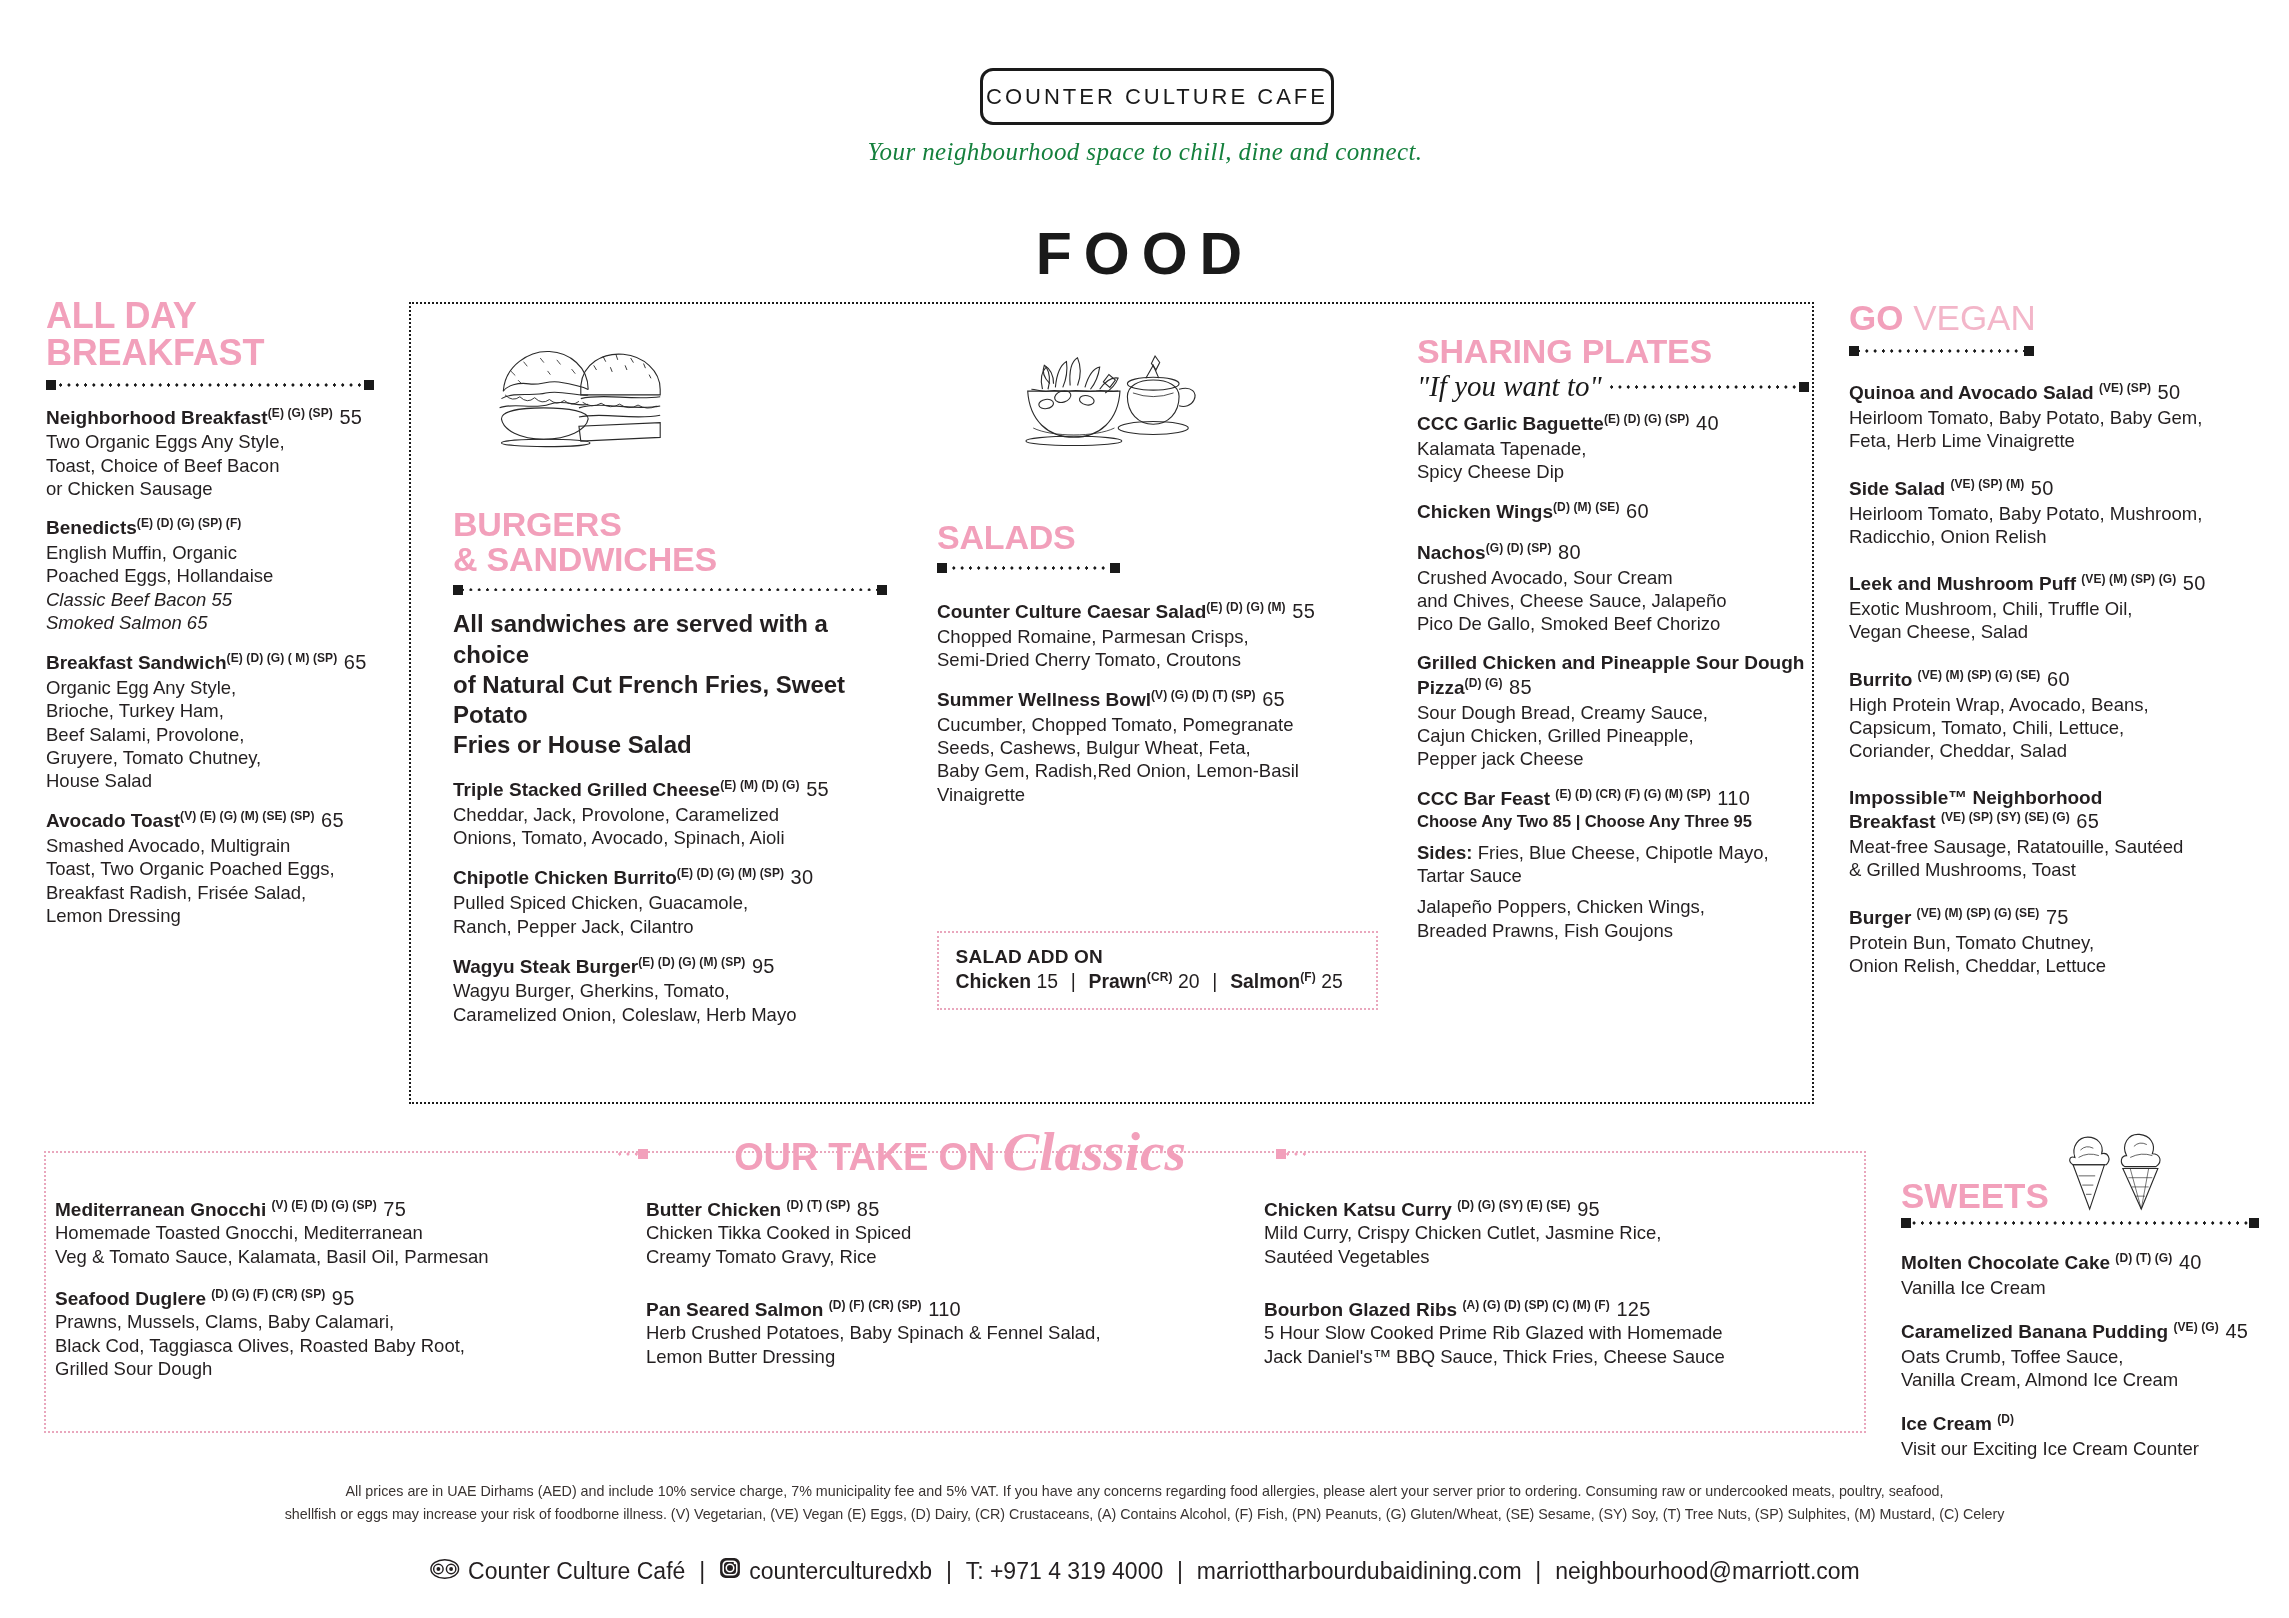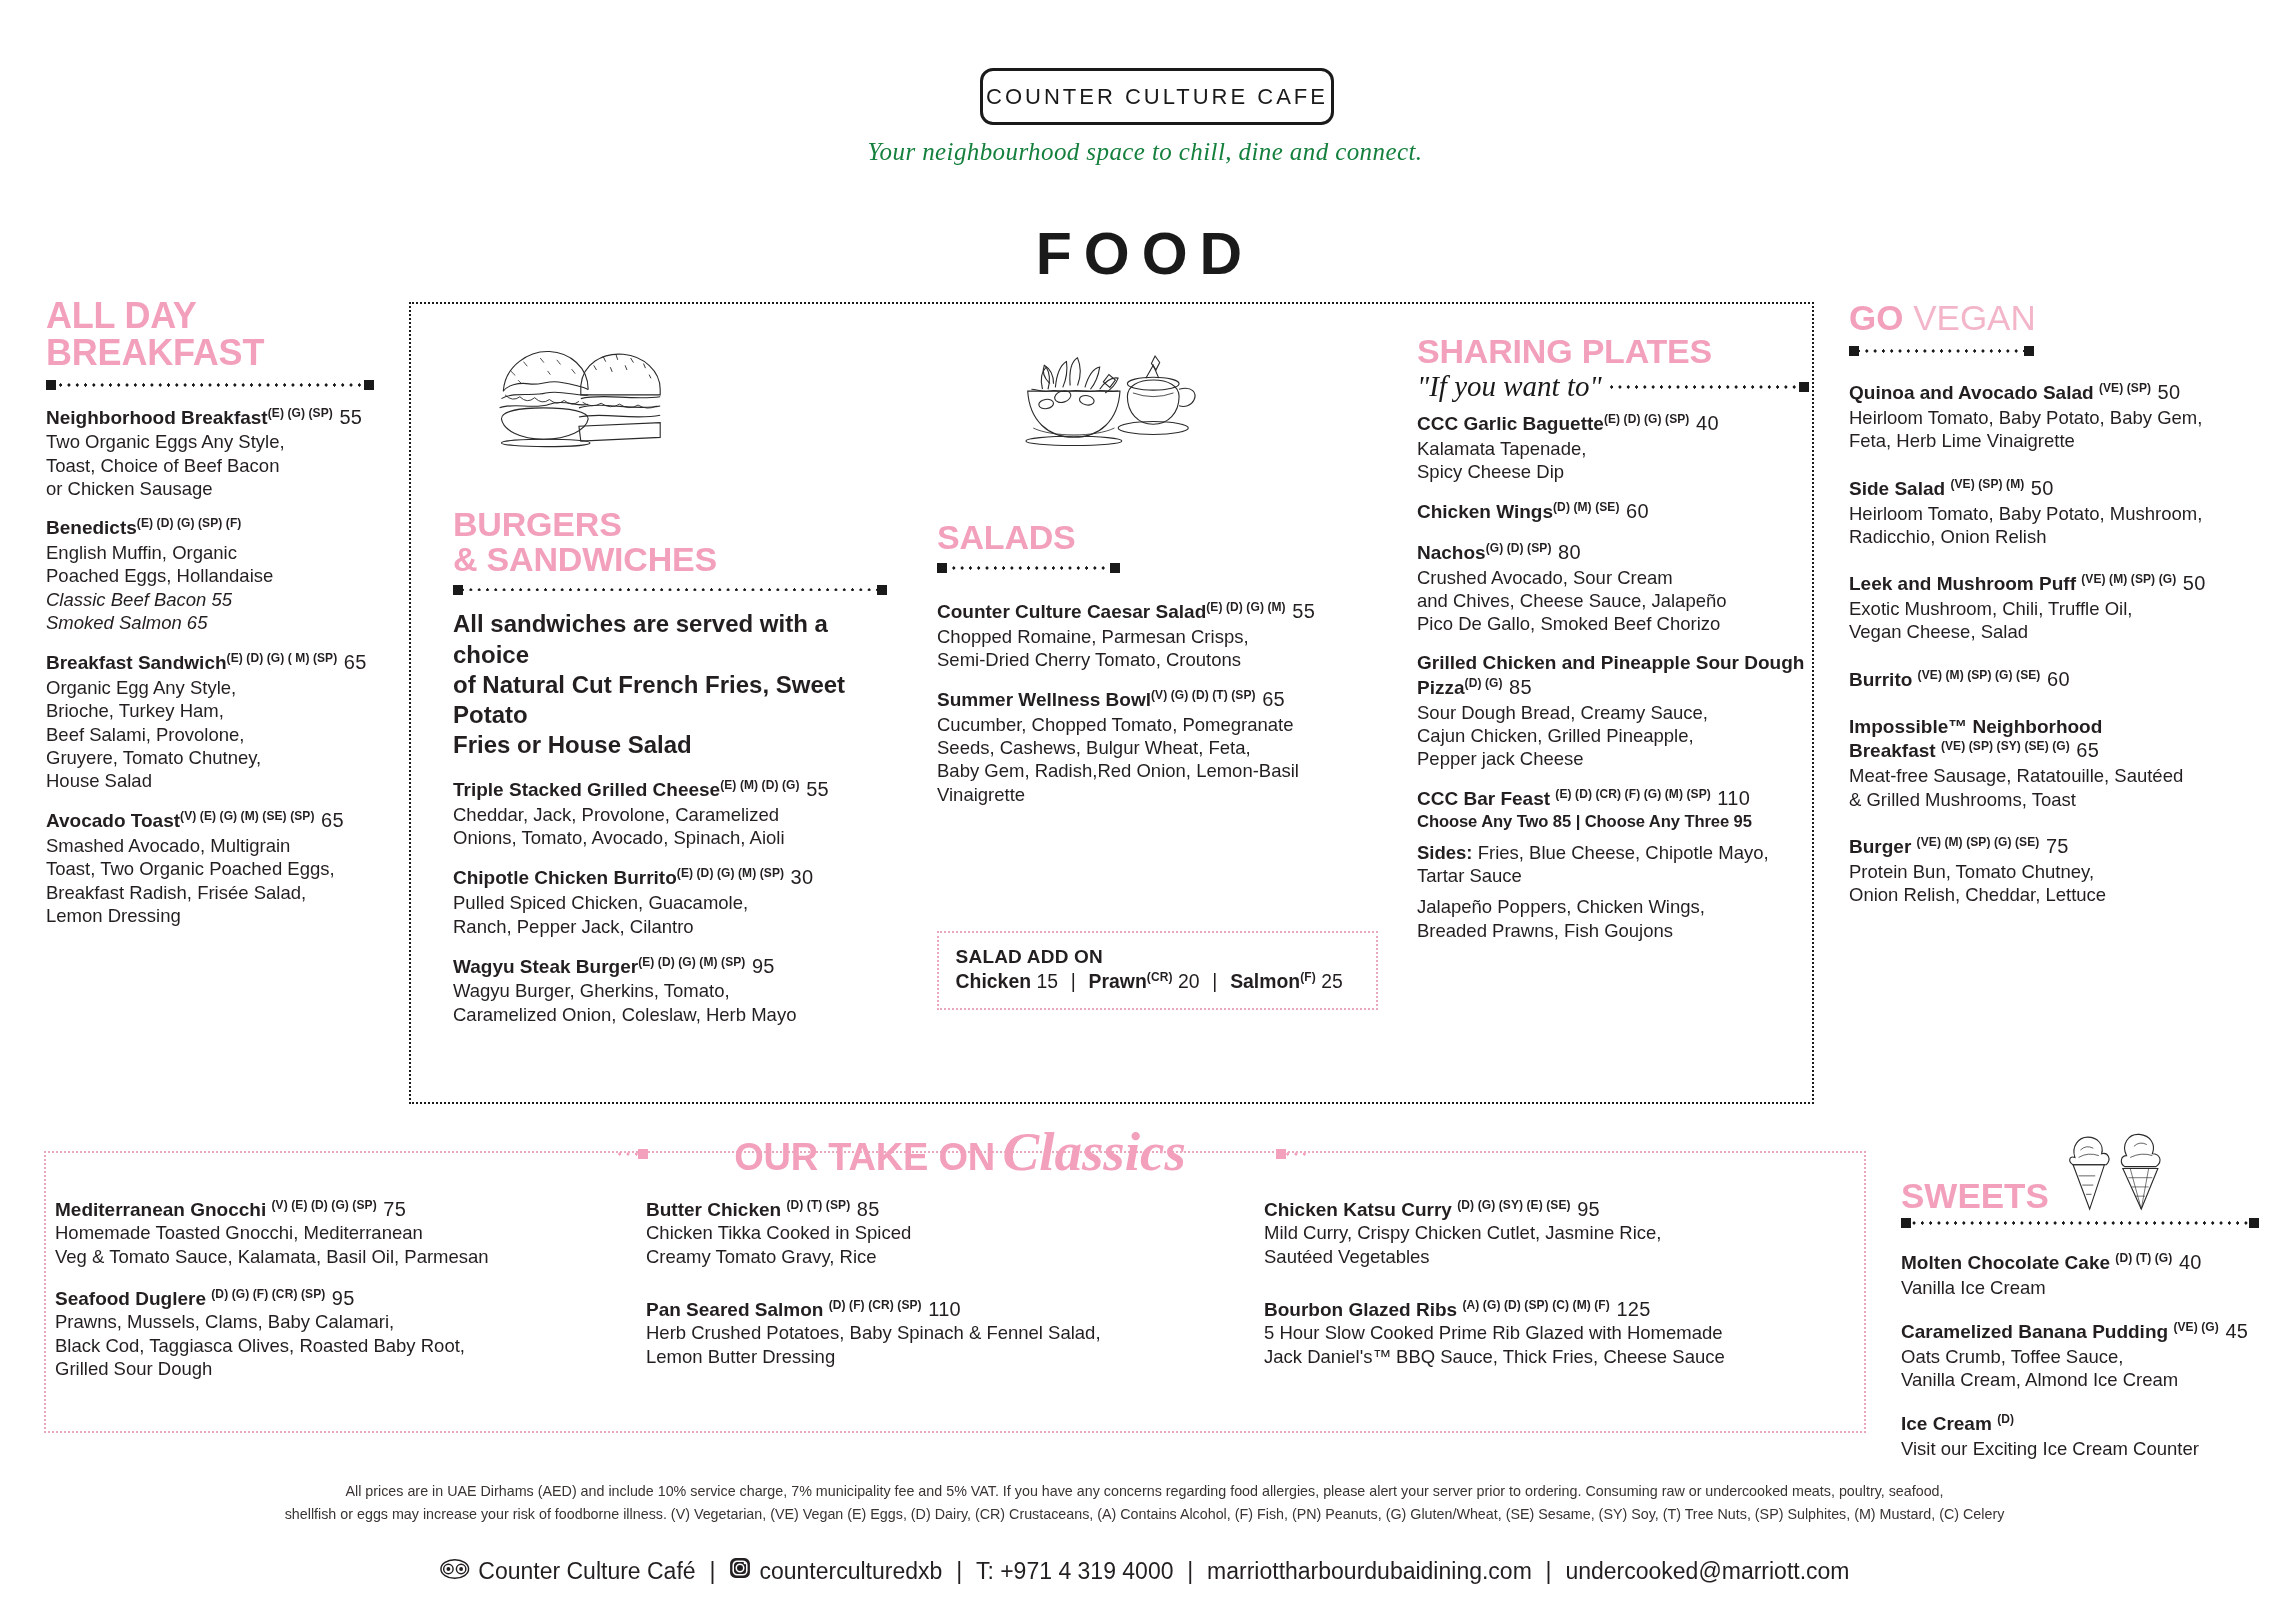--- a/index.html
+++ b/index.html
@@ -389,20 +389,23 @@
       <div class="idesc" style="white-space:pre-line">Heirloom Tomato, Baby Potato, Mushroom,
 Radicchio, Onion Relish</div>
     </div>
     <div class="item" style="margin-bottom:23px">
       <div class="iname"><span>Leek and Mushroom Puff</span> <span class="tags">(VE) (M) (SP) (G)</span><span class="price">50</span></div>
       <div class="idesc" style="white-space:pre-line">Exotic Mushroom, Chili, Truffle Oil,
 Vegan Cheese, Salad</div>
     </div>
     <div class="item" style="margin-bottom:23px">
       <div class="iname"><span>Burrito</span> <span class="tags">(VE) (M) (SP) (G) (SE)</span><span class="price">60</span></div>
+      <div class="idesc" style="white-space:pre-line">High Protein Wrap, Avocado, Beans,
+Capsicum, Tomato, Chili, Lettuce,
+Coriander, Cheddar, Salad</div>
     </div>
     <div class="item" style="margin-bottom:23px">
       <div class="iname" style="max-width:277px"><span>Impossible™ Neighborhood Breakfast</span> <span class="tags">(VE) (SP) (SY) (SE) (G)</span><span class="price">65</span></div>
       <div class="idesc" style="white-space:pre-line">Meat-free Sausage, Ratatouille, Sautéed
 &amp; Grilled Mushrooms, Toast</div>
     </div>
     <div class="item">
       <div class="iname"><span>Burger</span> <span class="tags">(VE) (M) (SP) (G) (SE)</span><span class="price">75</span></div>
       <div class="idesc" style="white-space:pre-line">Protein Bun, Tomato Chutney,
 Onion Relish, Cheddar, Lettuce</div>
@@ -529,17 +532,17 @@
         <circle cx="12" cy="12" r="4.1" fill="none" stroke="#ffffff" stroke-width="1.7"></circle>
         <circle cx="17.4" cy="6.6" r="1.35" fill="#ffffff"></circle>
       </svg>
     </span>
     <span>counterculturedxb</span>
     <span class="pipe">|</span>
     <span>T: +971 4 319 4000</span>
     <span class="pipe">|</span>
     <span>marriottharbourdubaidining.com</span>
     <span class="pipe">|</span>
-    <span>undercooked@marriott.com</span>
+    <span>neighbourhood@marriott.com</span>
   </div>
 
 </div>
 
 
 </body></html>

